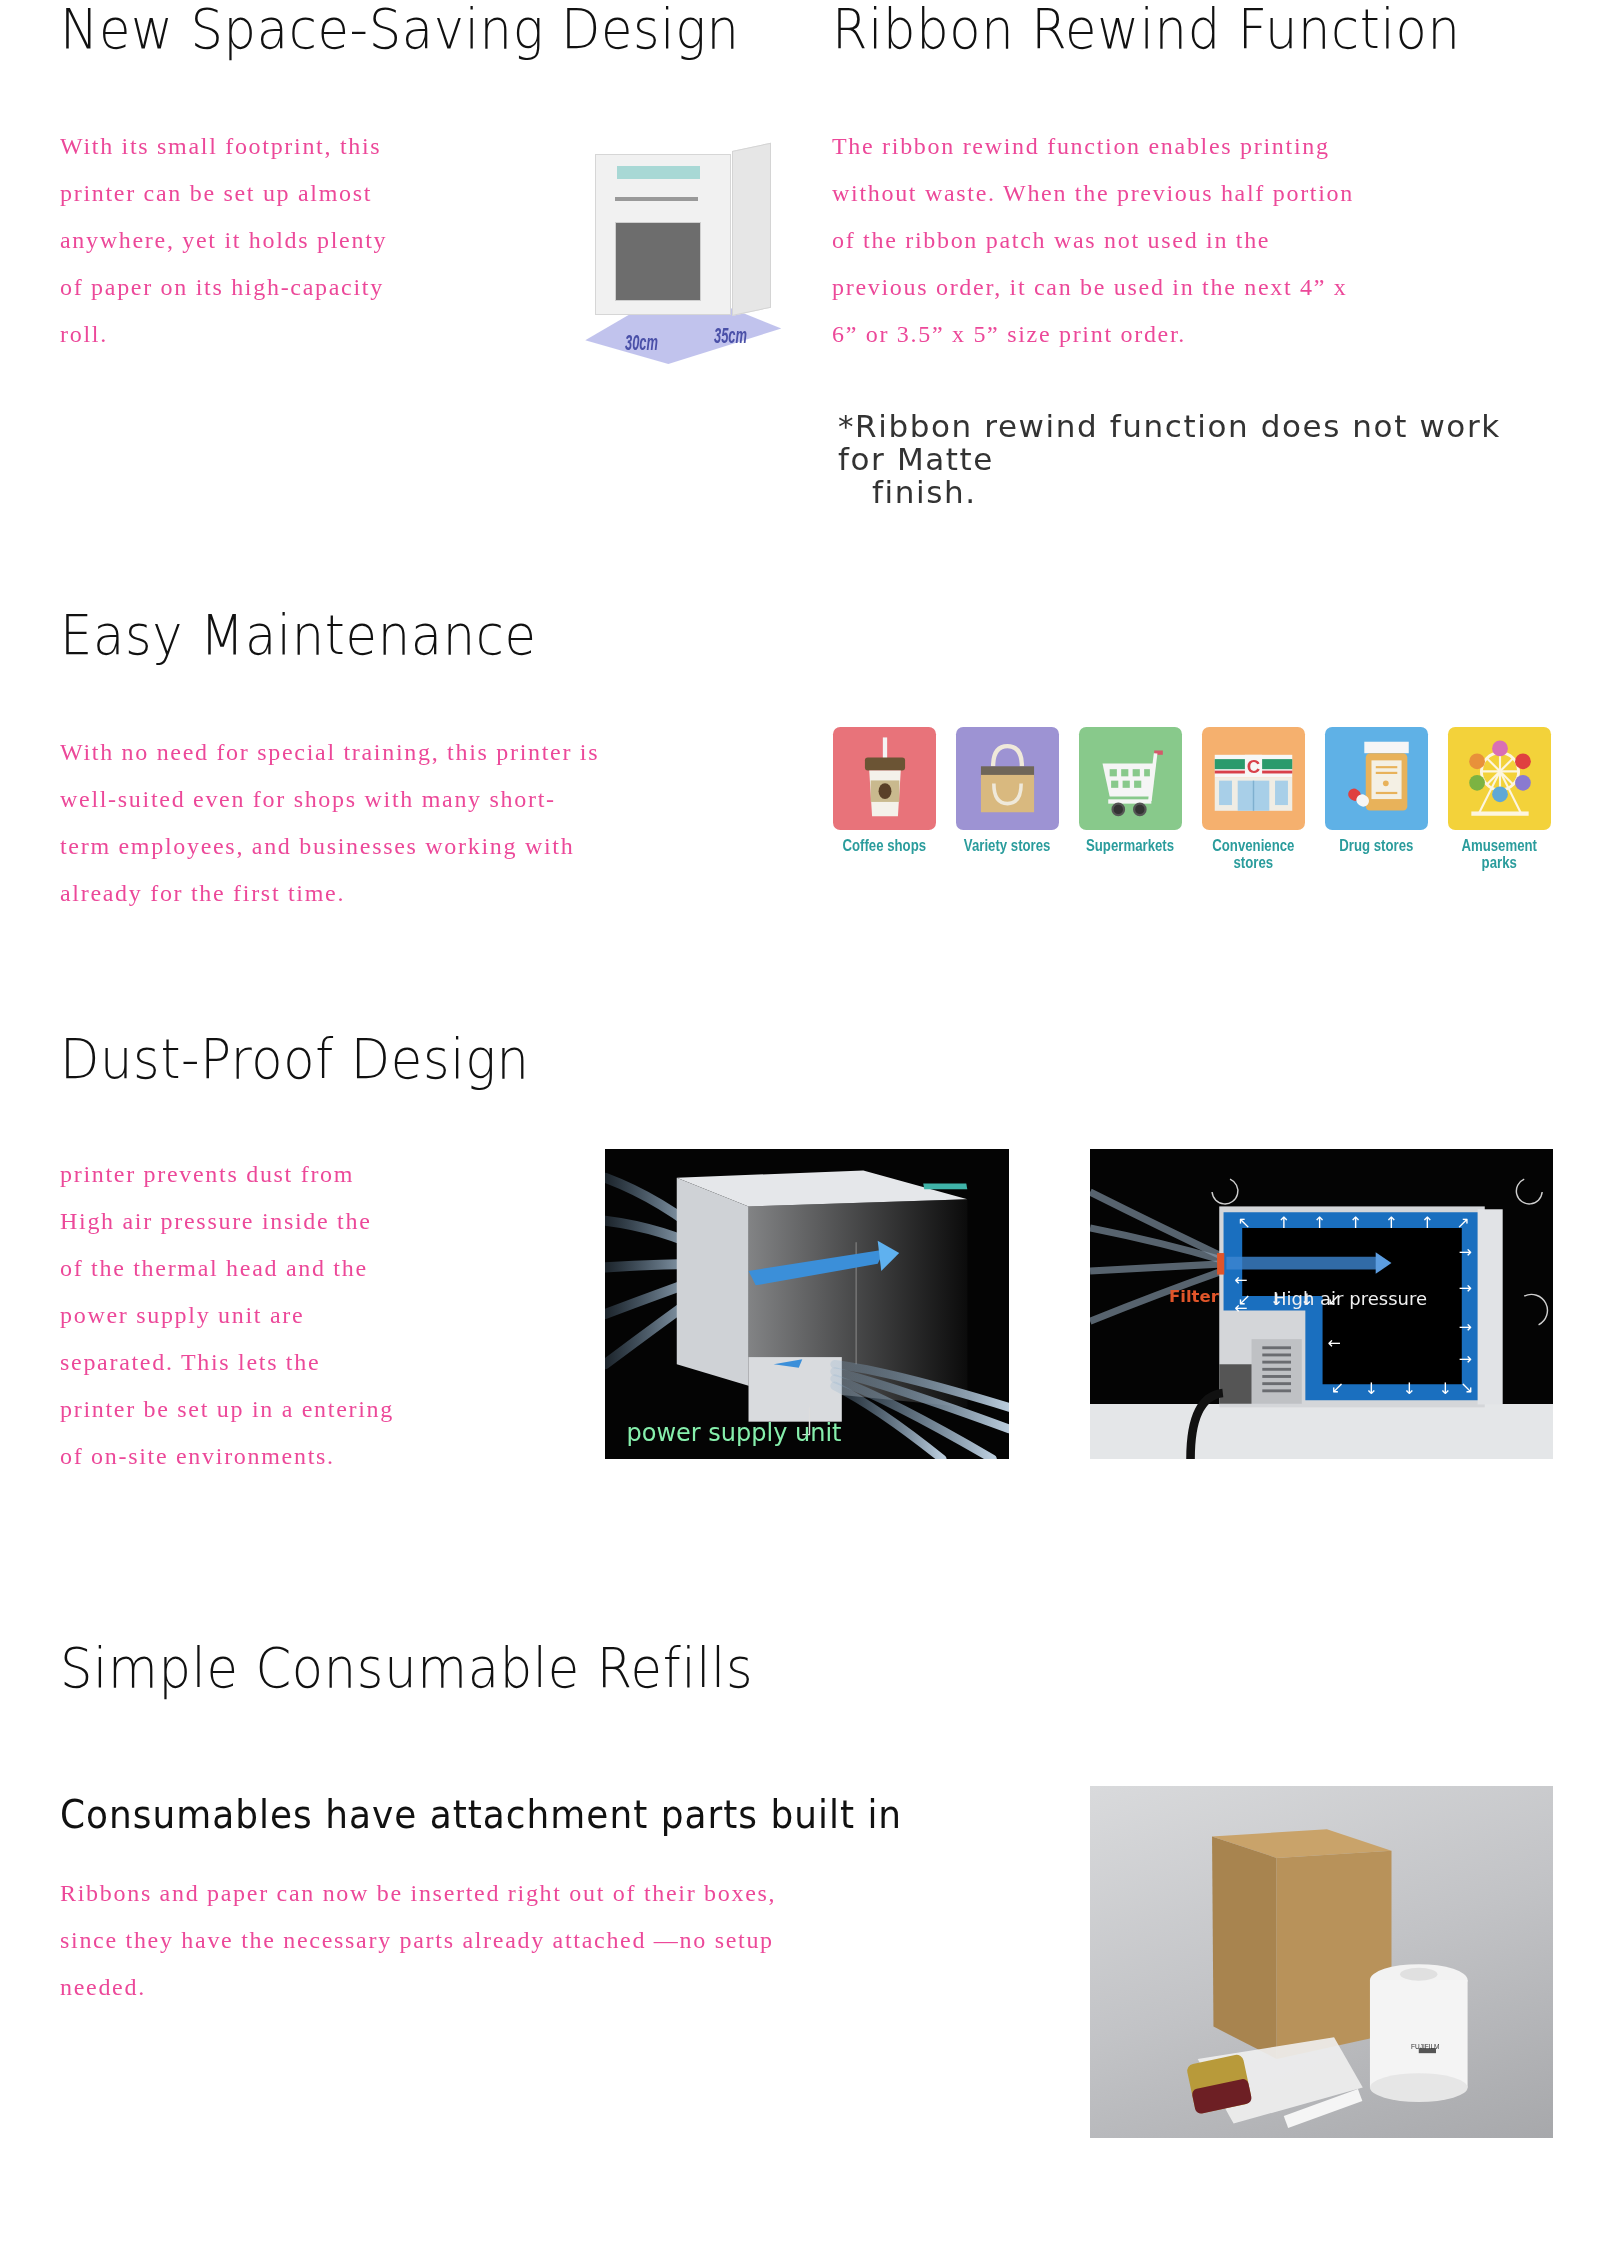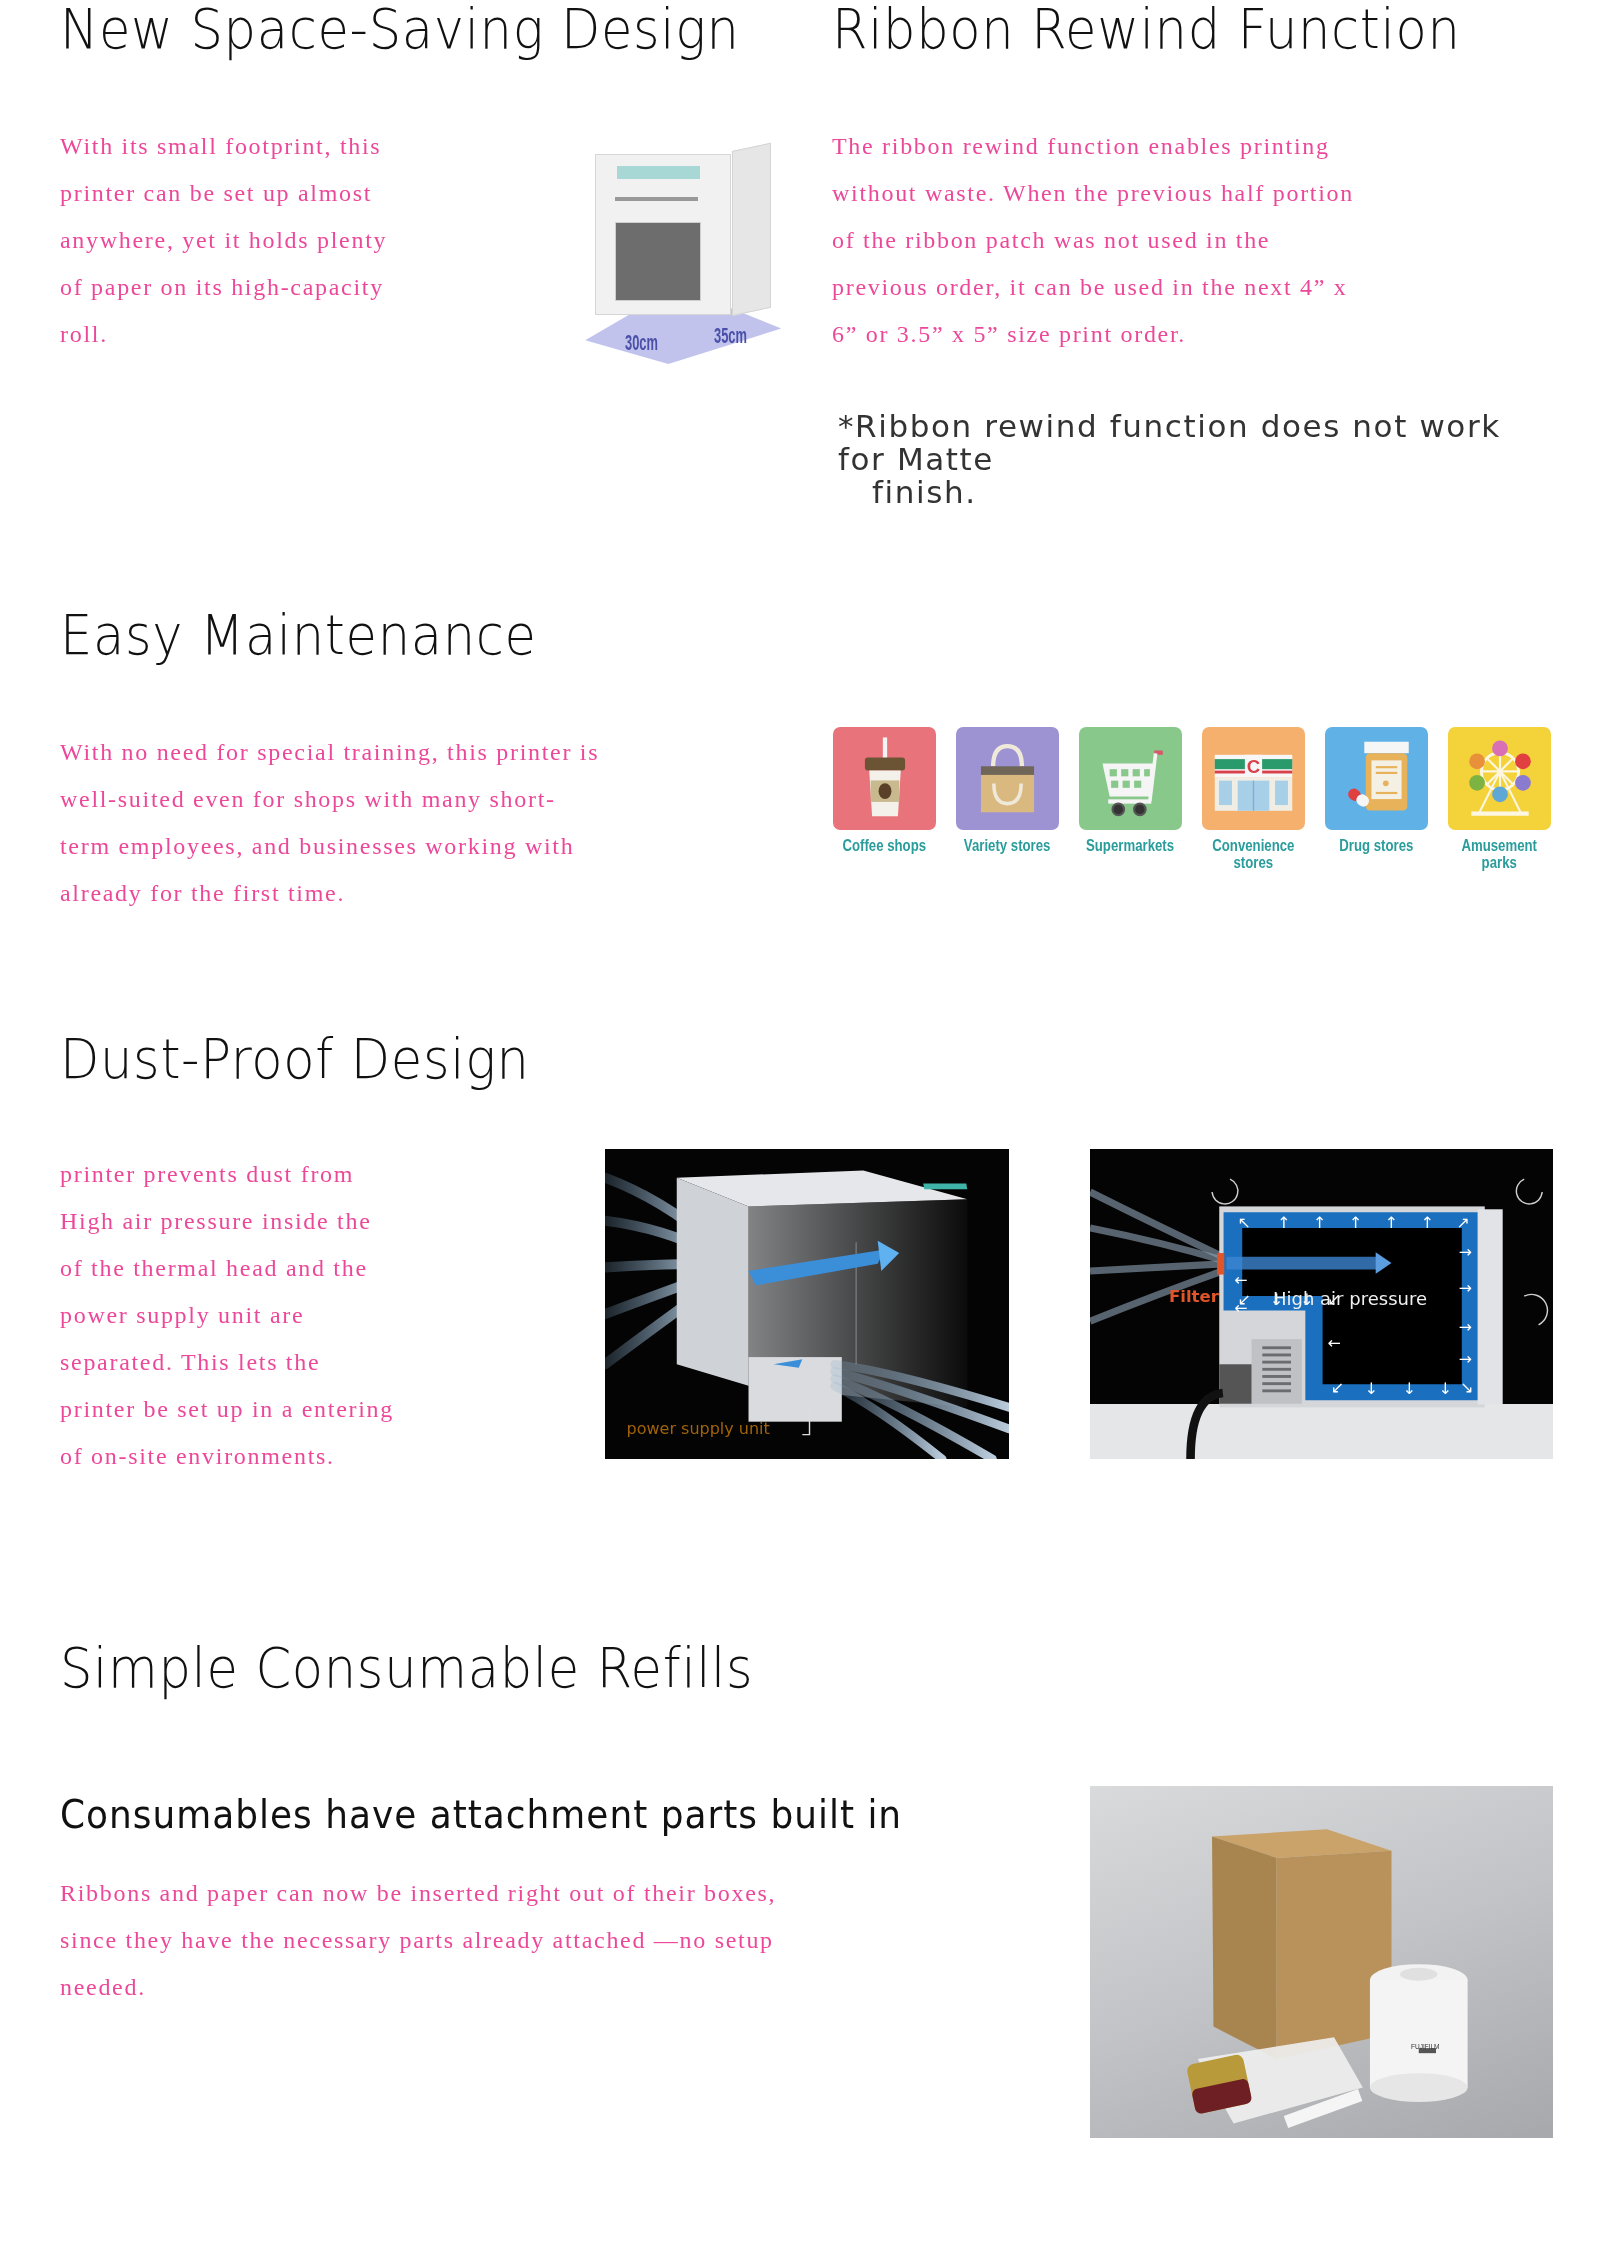--- a/index.html
+++ b/index.html
@@ -48,37 +48,37 @@
   .icon-tile { width: 103px; display:flex; flex-direction:column; align-items:center; }
   .icon-box { width: 103px; height: 103px; border-radius: 7.2px; display:flex; align-items:center; justify-content:center; }
   .icon-label {
     margin-top: 7.2px; font-family: "Liberation Sans", sans-serif; font-weight: bold;
     font-size: 16.5px; line-height: 16.5px; color: #2a9c9c; text-align: center;
     transform: scaleX(0.8); white-space: nowrap;
   }
 
   
   .dark-img { background: #040404; overflow: hidden; }
-  .img-caption { position:absolute; color:#a16207; font-family:"DejaVu Sans", sans-serif; font-size:16px; }
+  .img-caption { position:absolute; color:#86efac; font-family:"DejaVu Sans", sans-serif; font-size:24px; }
 
   
   .photo-bg { background: linear-gradient(160deg, #d9dadc 0%, #c2c3c6 50%, #a7a8ab 100%); overflow:hidden; }
 </style>
 </head>
 <body>
 
 <div class="abs h1" style="left:60px; top:-2.9px;">New Space-Saving Design</div>
 <div class="abs body-text" style="left:60px; top:123px; width:502px;">
   <div>With its small footprint, this</div>
   <div>printer can be set up almost</div>
   <div>anywhere, yet it holds plenty</div>
   <div>of paper on its high-capacity</div>
   <div>roll.</div>
 </div>
-<div class="abs printer-ill" style="left:581px; top:129px;">
+<div class="abs printer-ill" style="left:581px; top:129px;font-style:italic;">
   <div class="footprint"></div>
   <div class="pr-side"></div>
   <div class="pr-front"></div>
   <div class="pr-panel"></div>
   <div class="pr-slot"></div>
   <div class="pr-window"></div>
   <div class="dim-label" style="left:44px; top:202px;">30cm</div>
   <div class="dim-label" style="left:133px; top:195px;">35cm</div>
 </div>
 

